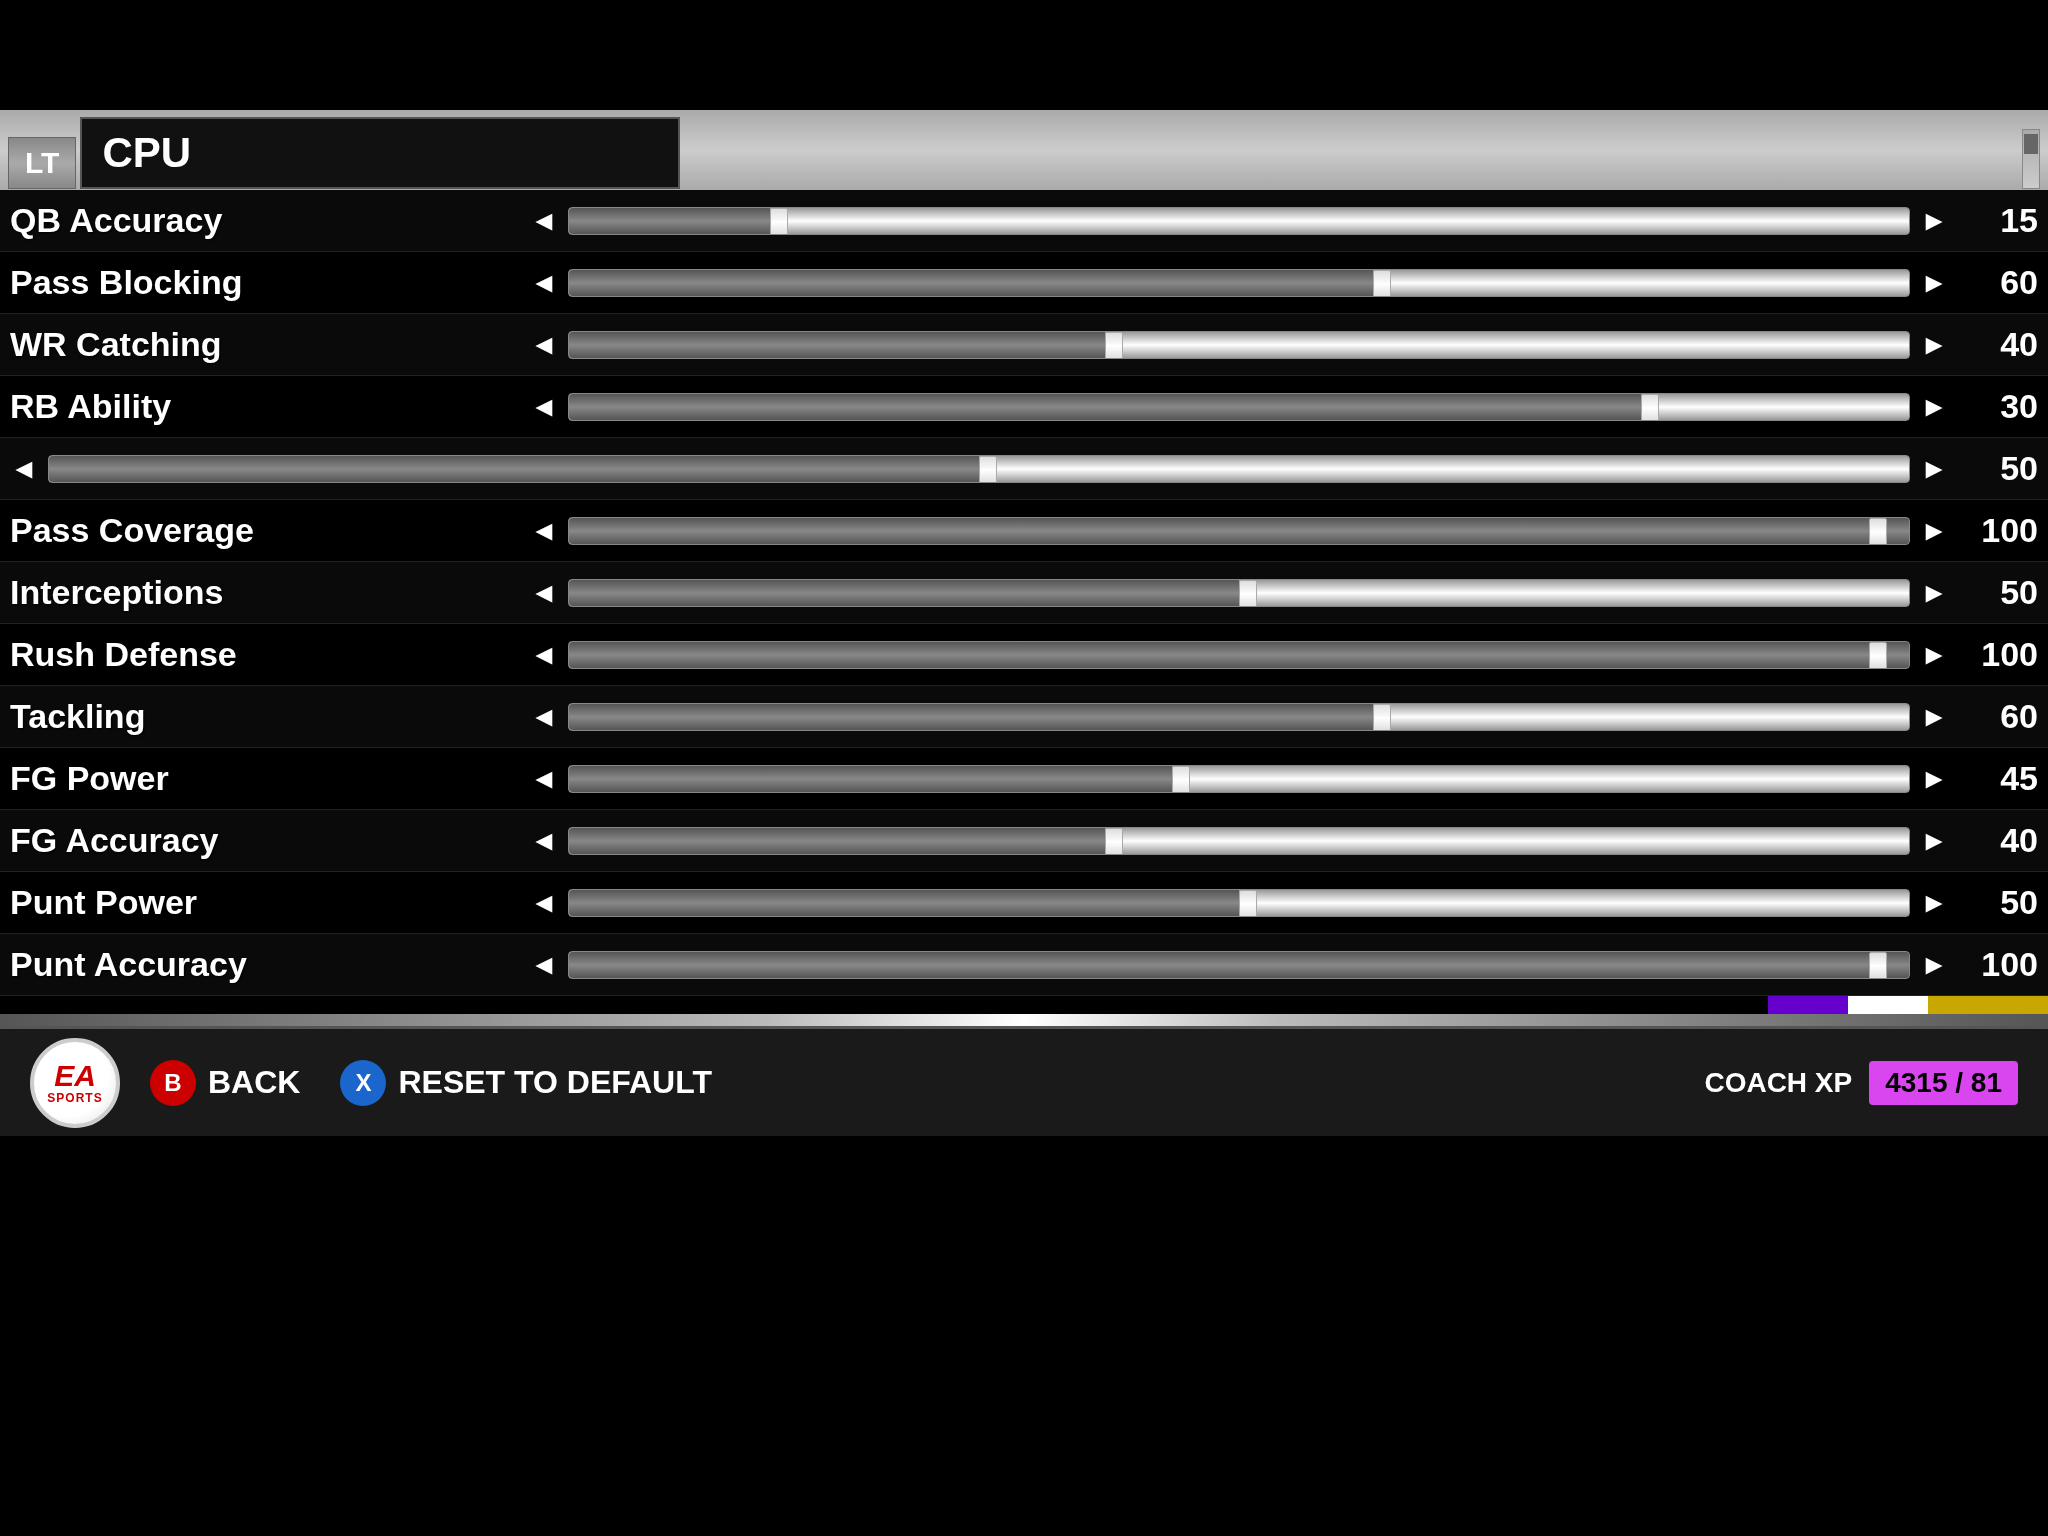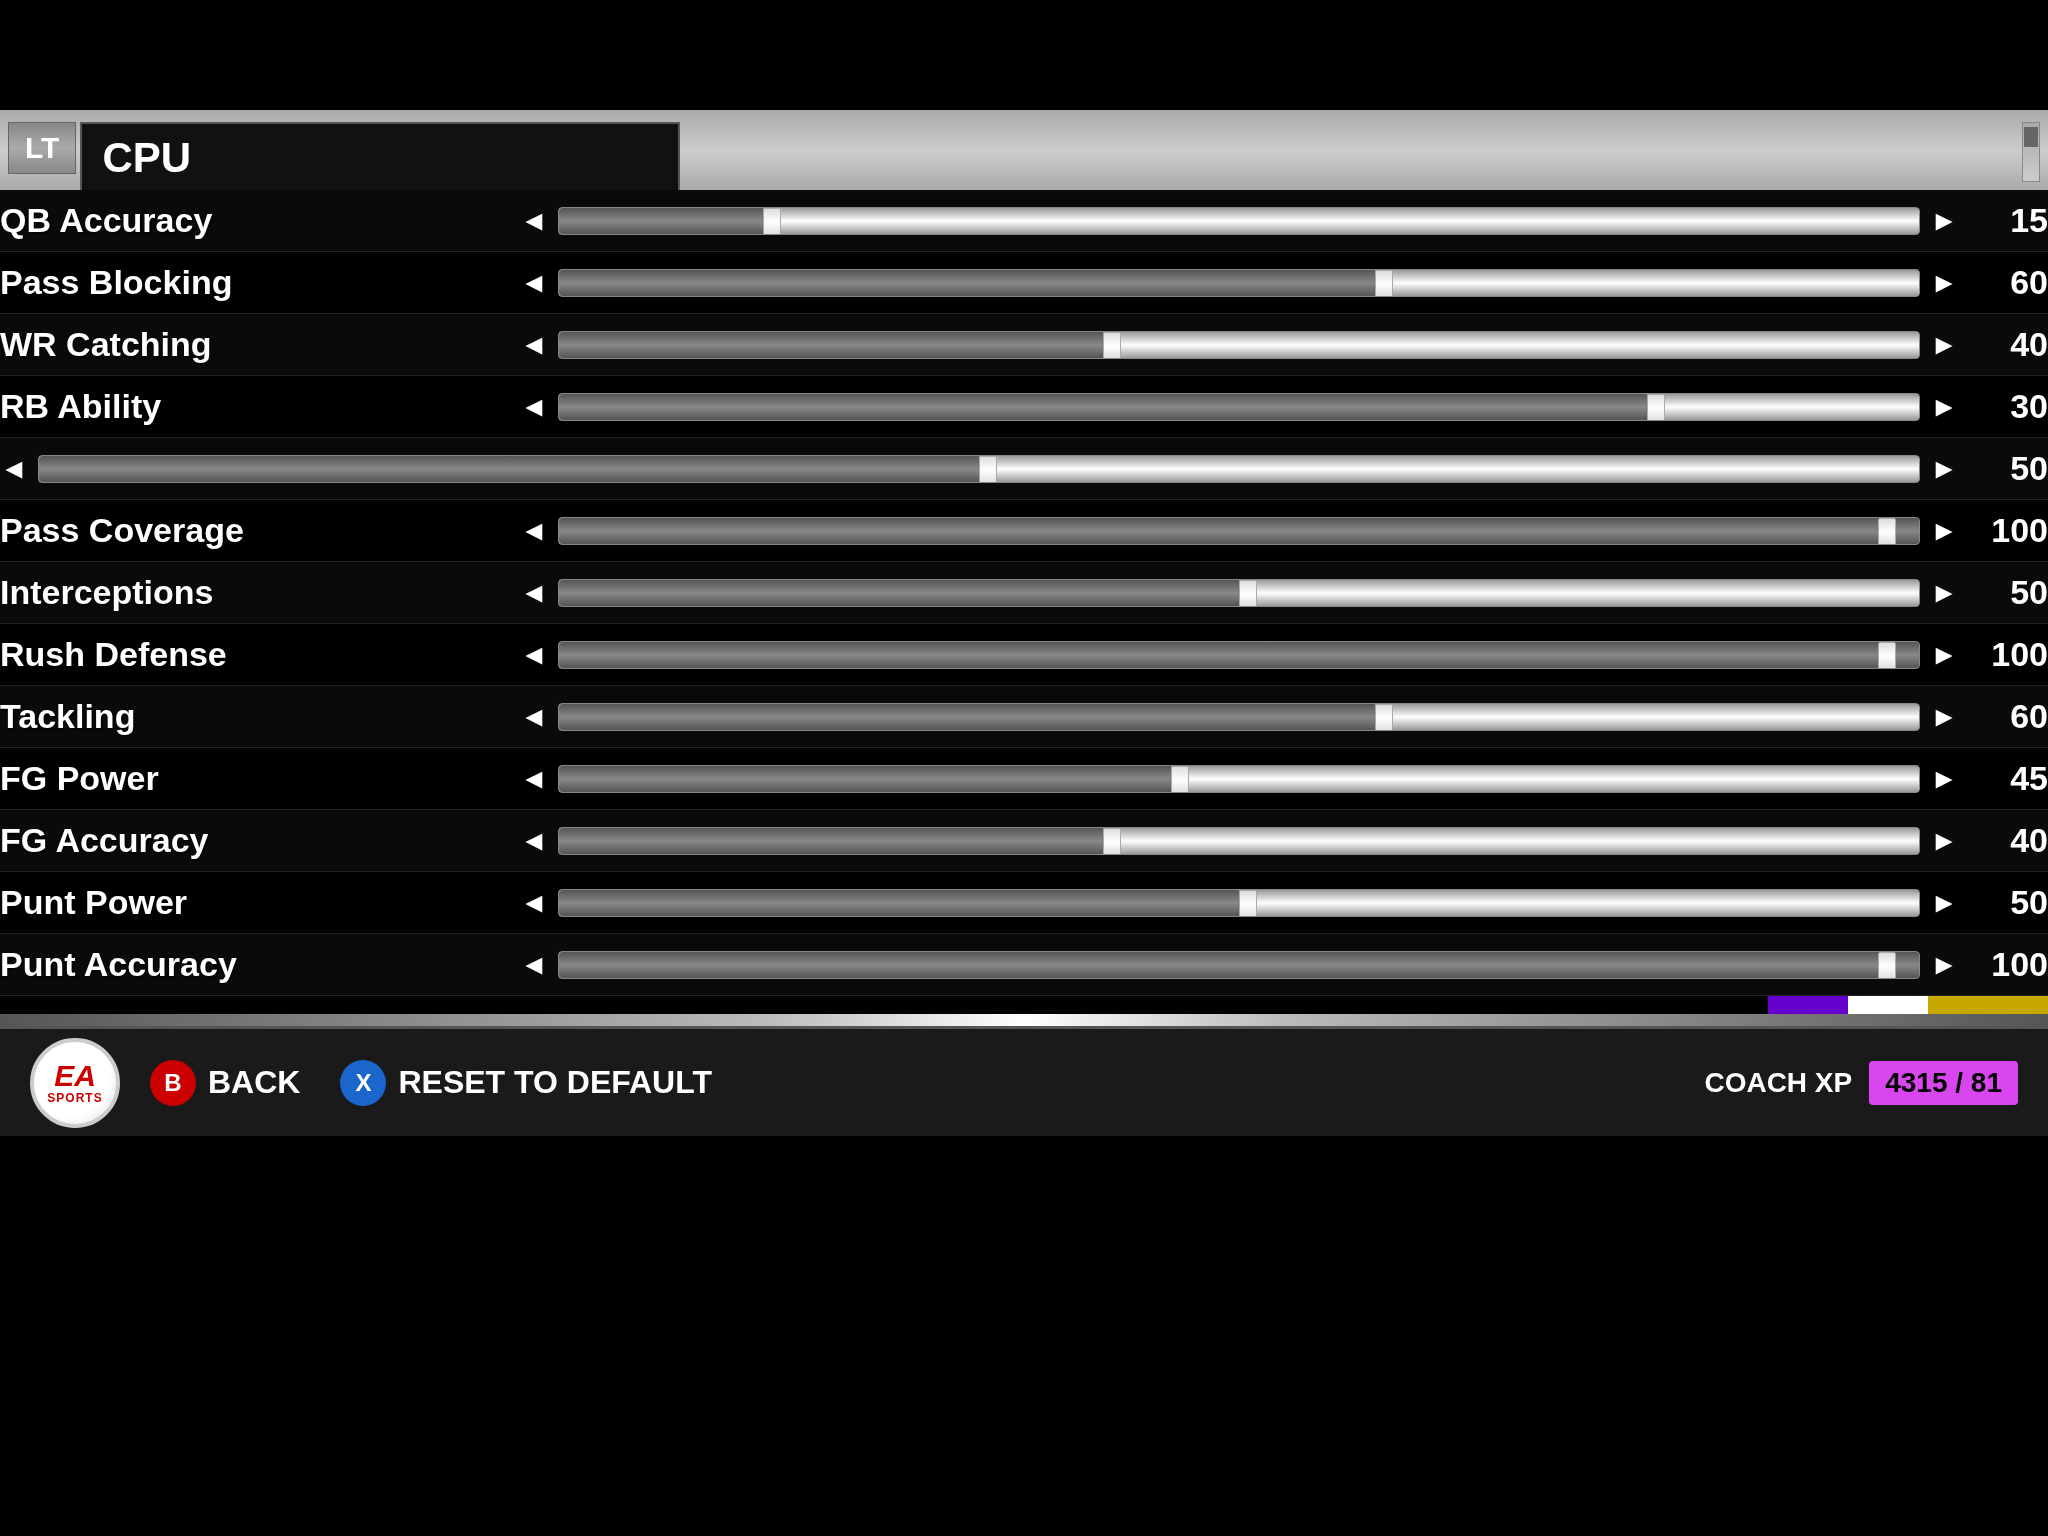--- a/index.html
+++ b/index.html
@@ -23,24 +23,24 @@
 
     
     .top-area {
       height: 110px;
       background: #000;
     }
 
     
     .header-bar {
       display: flex;
-      align-items: flex-start;
+      align-items: flex-end;
       height: 80px;
       background: linear-gradient(to bottom, #aaa, #ccc, #aaa);
-      padding: 12px 8px;
+      padding: 1px 8px;
     }
 
     .tab-lt {
       background: linear-gradient(to bottom, #888, #aaa, #888);
       color: #fff;
       font-size: 30px;
       font-weight: bold;
       padding: 8px 16px;
       margin-right: 4px;
       border: 1px solid #666;
@@ -80,21 +80,21 @@
       flex: 1;
       background: #000;
       display: flex;
       flex-direction: column;
     }
 
     .stat-row {
       display: flex;
       align-items: center;
       height: 62px;
-      padding: 0 0;
+      padding: 0 10px;
       border-bottom: 1px solid #222;
     }
 
     .stat-row:nth-child(odd) {
       background: rgba(255,255,255,0.04);
     }
 
     .stat-label {
       color: #fff;
       font-size: 34px;

